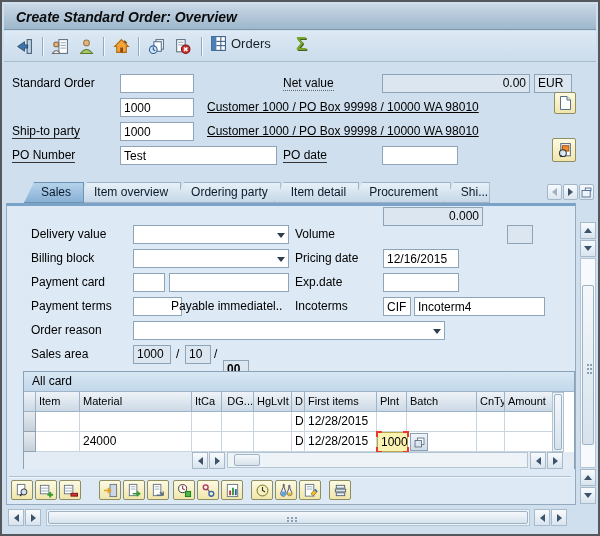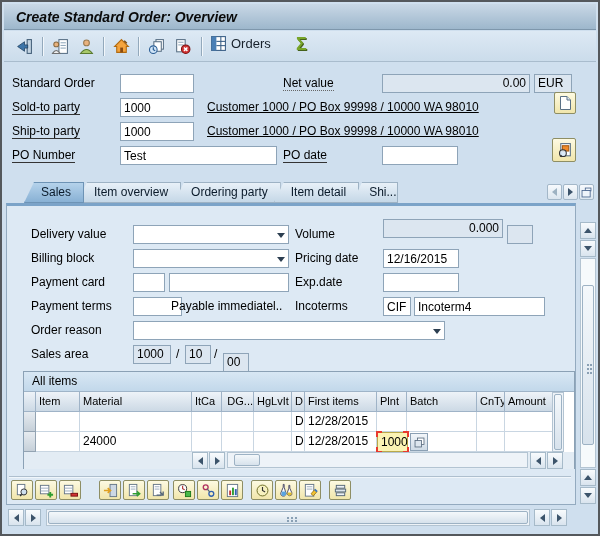--- a/index.html
+++ b/index.html
@@ -124,21 +124,20 @@
     </div>
     <div class="sigma" style="left:292px;"><span>Σ</span></div>
   </div>
 
   <div class="lbl" style="left:10px; top:72px;"><span>Standard Order</span></div>
   <input class="inp" style="left: 118px; top: 72px; width: 74px;" value="">
   <div class="lbl dotlbl" style="left:281px; top:72px;"><span>Net value</span></div>
   <div class="inp ro num" style="left:380px; top:72px; width:148px; line-height:17px;">0.00</div>
   <div class="inp ro" style="left:532px; top:72px; width:38px; line-height:17px;">EUR</div>
 
-  <div class="lbl ulbl" style="left:10px; top:96px;"><span>Sold-to party</span></div>
   <input class="inp" style="left: 118px; top: 96px; width: 74px;" value="1000">
   <div class="lnk" style="left:205px; top:96px;">Customer 1000 / PO Box 99998 / 10000 WA 98010</div>
   <div class="ybtn" style="left:552px; top:90px; width:22px; height:22px;">
     <svg width="16" height="16" viewBox="0 0 16 16">
       <path d="M3.5 1.5 H10 L13.5 5 V14.5 H3.5 Z" fill="#fff" stroke="#5a7186"></path>
       <path d="M10 1.5 V5 H13.5" fill="#dfe8f0" stroke="#5a7186"></path>
     </svg>
   </div>
 
   <div class="lbl ulbl" style="left:10px; top:120px;"><span>Ship-to party</span></div>
@@ -156,20 +155,21 @@
       <circle cx="6.5" cy="10.5" r="3.2" fill="rgba(215,232,248,0.85)" stroke="#333"></circle>
       <line x1="4.2" y1="13.8" x2="5.2" y2="12.4" stroke="#333" stroke-width="1.6"></line>
     </svg>
   </div>
 
   <div class="tabs">
     <div class="tab active" style="margin-left:0;"><span>Sales</span></div>
     <div class="tab"><span>Item overview</span></div>
     <div class="tab"><span>Ordering party</span></div>
     <div class="tab"><span>Item detail</span></div>
+    <div class="tab"><span>Procurement</span></div>
     <div class="tab clip"><span>Shi...</span></div>
   </div>
   <div class="sqbtn dis" style="left:545px;">
       <span class="tri-l"></span>
     </div>
   <div class="sqbtn" style="left:561px;">
       <span class="tri-r"></span>
     </div>
   <div class="sqbtn" style="left:577px;">
     <svg width="13" height="13" viewBox="0 0 16 16">
@@ -178,21 +178,21 @@
     </svg>
   </div>
 
   <div class="panel">
 
     <div class="lbl" style="left:24px; top:19px;"><span>Delivery value</span></div>
     <div class="ddl" style="left:126px; top:19px; width:156px;">
         <span class="arr"></span>
       </div>
     <div class="lbl" style="left:288px; top:19px;"><span>Volume</span></div>
-    <div class="inp ro num" style="left:376px; top:13px; width:120px; line-height:17px;">0.000</div>
+    <div class="inp ro num" style="left:376px; top:1px; width:100px; line-height:17px;">0.000</div>
     <div class="inp ro" style="left:500px; top:19px; width:26px;"></div>
 
     <div class="lbl" style="left:24px; top:43px;"><span>Billing block</span></div>
     <div class="ddl" style="left:126px; top:43px; width:156px;">
         <span class="arr"></span>
       </div>
     <div class="lbl" style="left:288px; top:43px;"><span>Pricing date</span></div>
     <input class="inp" style="left: 376px; top: 43px; width: 76px;" value="12/16/2015">
 
     <div class="lbl" style="left:24px; top:67px;"><span>Payment card</span></div>
@@ -211,26 +211,26 @@
     <div class="lbl" style="left:24px; top:115px;"><span>Order reason</span></div>
     <div class="ddl" style="left:126px; top:115px; width:312px;">
         <span class="arr"></span>
       </div>
 
     <div class="lbl" style="left:24px; top:139px;"><span>Sales area</span></div>
     <div class="inp ro" style="left:126px; top:139px; width:38px; line-height:17px;">1000</div>
     <div class="lbl" style="left:169px; top:139px;"><span>/</span></div>
     <div class="inp ro" style="left:178px; top:139px; width:26px; line-height:17px;">10</div>
     <div class="lbl" style="left:207px; top:139px;"><span>/</span></div>
-    <div class="inp ro" style="left:216px; top:147px; width:26px; line-height:17px;">00</div>
+    <div class="inp ro" style="left:216px; top:154px; width:26px; line-height:17px;font-weight:bold;">00</div>
 
     <div class="abs gripv" style="left:561px; top:168px;"></div>
 
     <div class="grid">
-      <div class="gtitle"><span>All items</span></div>
+      <div class="gtitle"><span>All card</span></div>
 
       <div class="ghead" style="left:0; width:12px;"></div>
       <div class="ghead" style="left:12px; width:44px;">Item</div>
       <div class="ghead" style="left:56px; width:112px;">Material</div>
       <div class="ghead" style="left:168px; width:30px;">ItCa</div>
       <div class="ghead" style="left:198px; width:32px;text-align:right;">DG...</div>
       <div class="ghead" style="left:230px; width:38px;">HgLvIt</div>
       <div class="ghead" style="left:268px; width:13px;">D</div>
       <div class="ghead" style="left:281px; width:72px;">First items</div>
       <div class="ghead" style="left:353px; width:30px;">Plnt</div>

